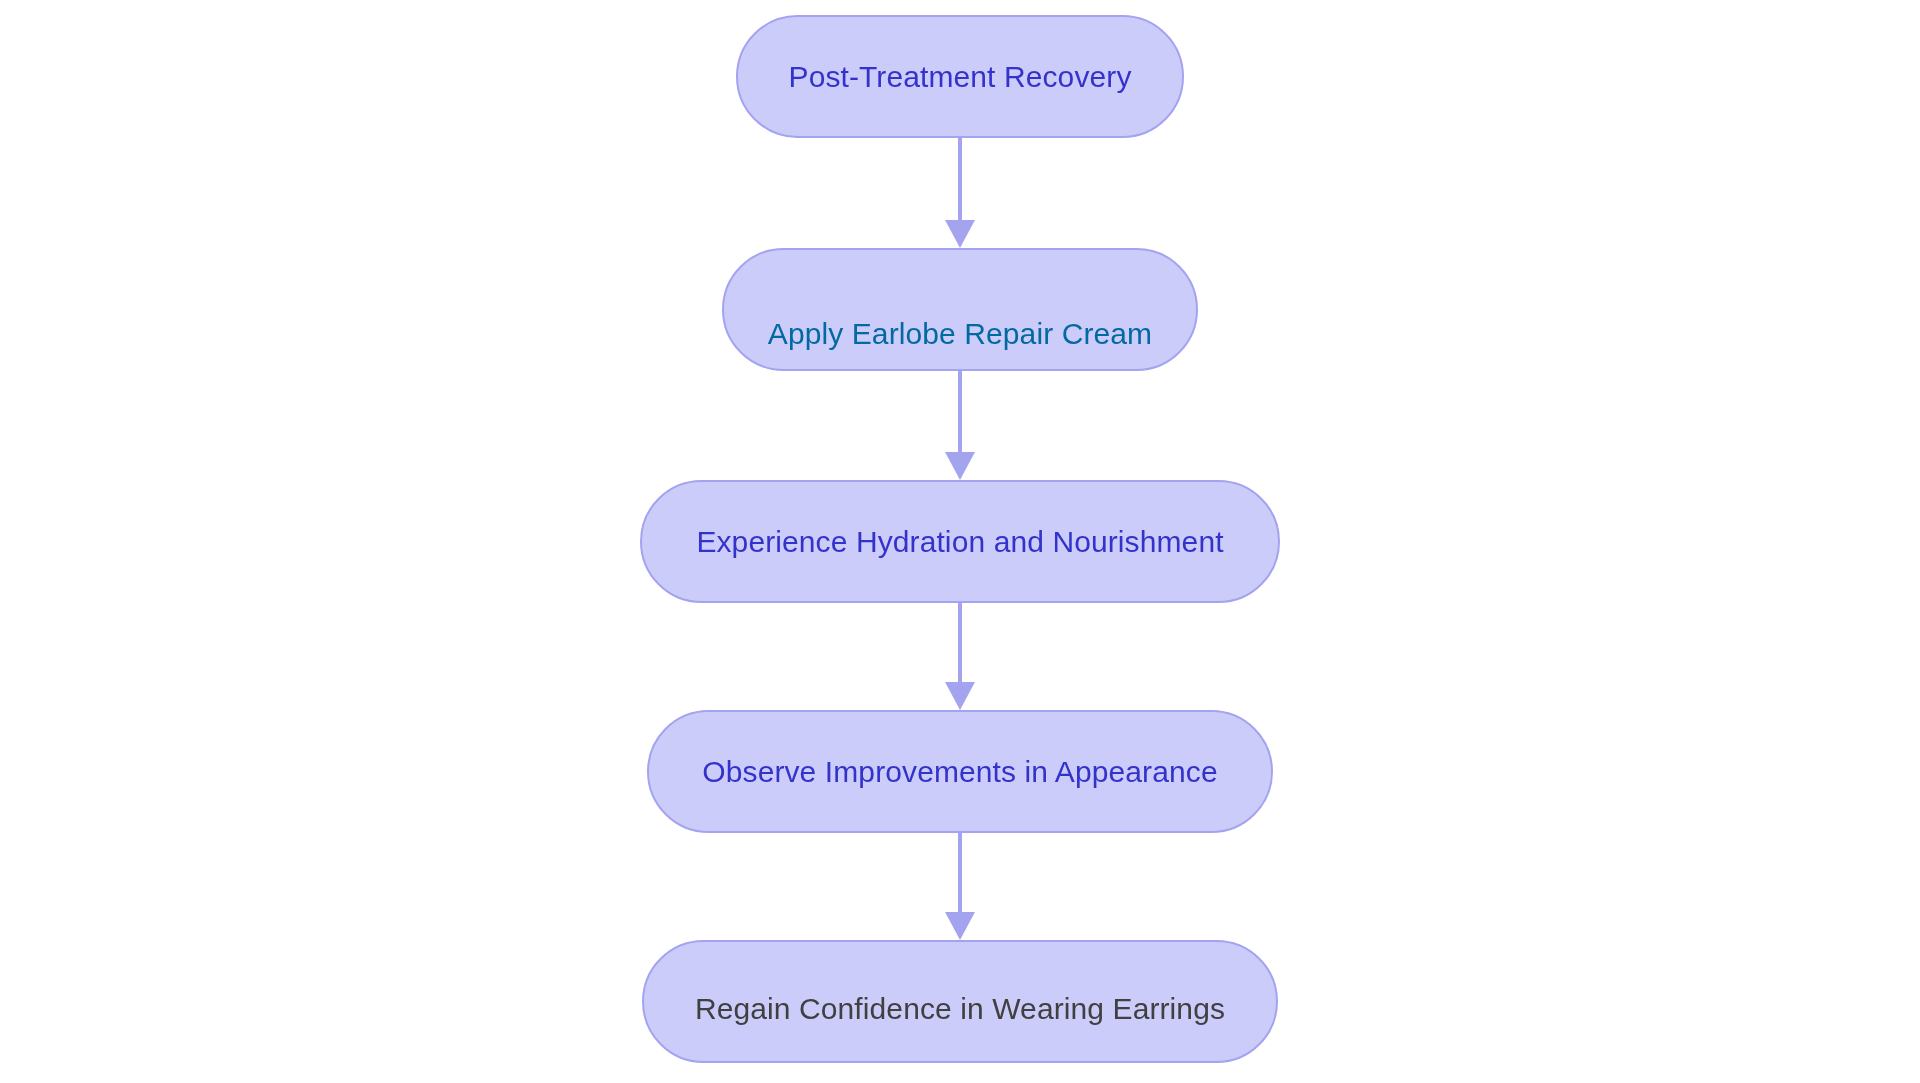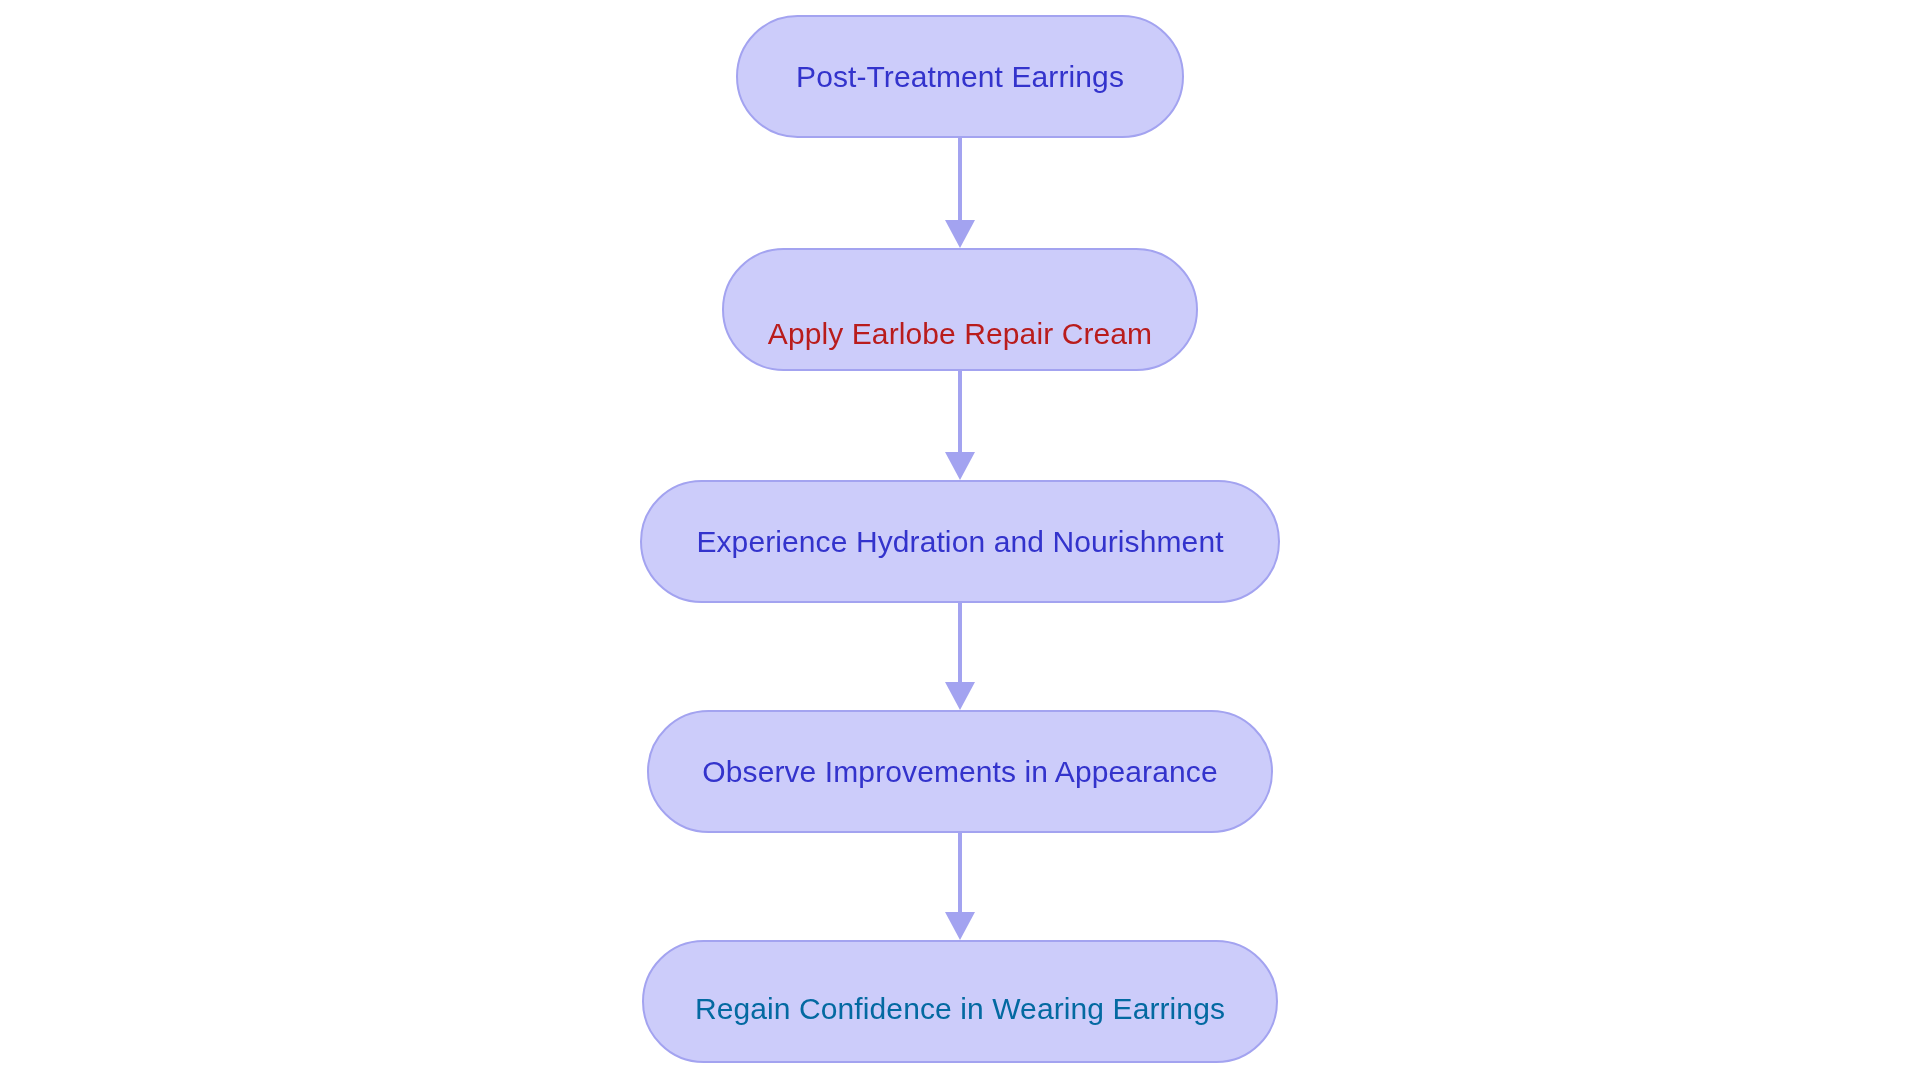--- a/index.html
+++ b/index.html
@@ -87,29 +87,29 @@
       </g>
       <g>
         <line x1="960" y1="833" x2="960" y2="912" stroke="#a3a3f0" stroke-width="4"></line>
         <polygon points="945,912 975,912 960,940" fill="#a3a3f0"></polygon>
       </g>
     </svg>
 
   <div id="node-layer">
 
   <div class="flow-node" style="left: 960px; top: 15px; width: 448px; height: 123px; border-radius: 61.5px; background: rgb(204, 204, 250); border-color: rgb(163, 163, 240);">
-        <span class="flow-node-label" style="color: rgb(51, 51, 204);">Post-Treatment Earrings</span>
+        <span class="flow-node-label" style="color: rgb(51, 51, 204);">Post-Treatment Recovery</span>
       </div>
       <div class="flow-node" style="left: 960px; top: 248px; width: 476px; height: 123px; border-radius: 61.5px; background: rgb(204, 204, 250); border-color: rgb(163, 163, 240);">
-        <span class="flow-node-label" style="color: #b91c1c; margin-top: 47px;">Apply Earlobe Repair Cream</span>
+        <span class="flow-node-label" style="color: #0369a1; margin-top: 47px;">Apply Earlobe Repair Cream</span>
       </div>
       <div class="flow-node" style="left: 960px; top: 710px; width: 626px; height: 123px; border-radius: 61.5px; background: rgb(204, 204, 250); border-color: rgb(163, 163, 240);">
         <span class="flow-node-label" style="color: rgb(51, 51, 204);">Observe Improvements in Appearance</span>
       </div>
       <div class="flow-node" style="left: 960px; top: 480px; width: 640px; height: 123px; border-radius: 61.5px; background: rgb(204, 204, 250); border-color: rgb(163, 163, 240);">
         <span class="flow-node-label" style="color: rgb(51, 51, 204);">Experience Hydration and Nourishment</span>
       </div>
       <div class="flow-node" style="left: 960px; top: 940px; width: 636px; height: 123px; border-radius: 61.5px; background: rgb(204, 204, 250); border-color: rgb(163, 163, 240);">
-        <span class="flow-node-label" style="color: #0369a1; margin-top: 14px;">Regain Confidence in Wearing Earrings</span>
+        <span class="flow-node-label" style="color: #404040; margin-top: 14px;">Regain Confidence in Wearing Earrings</span>
       </div>
     </div>
 
 </div>
 
 </body></html>

